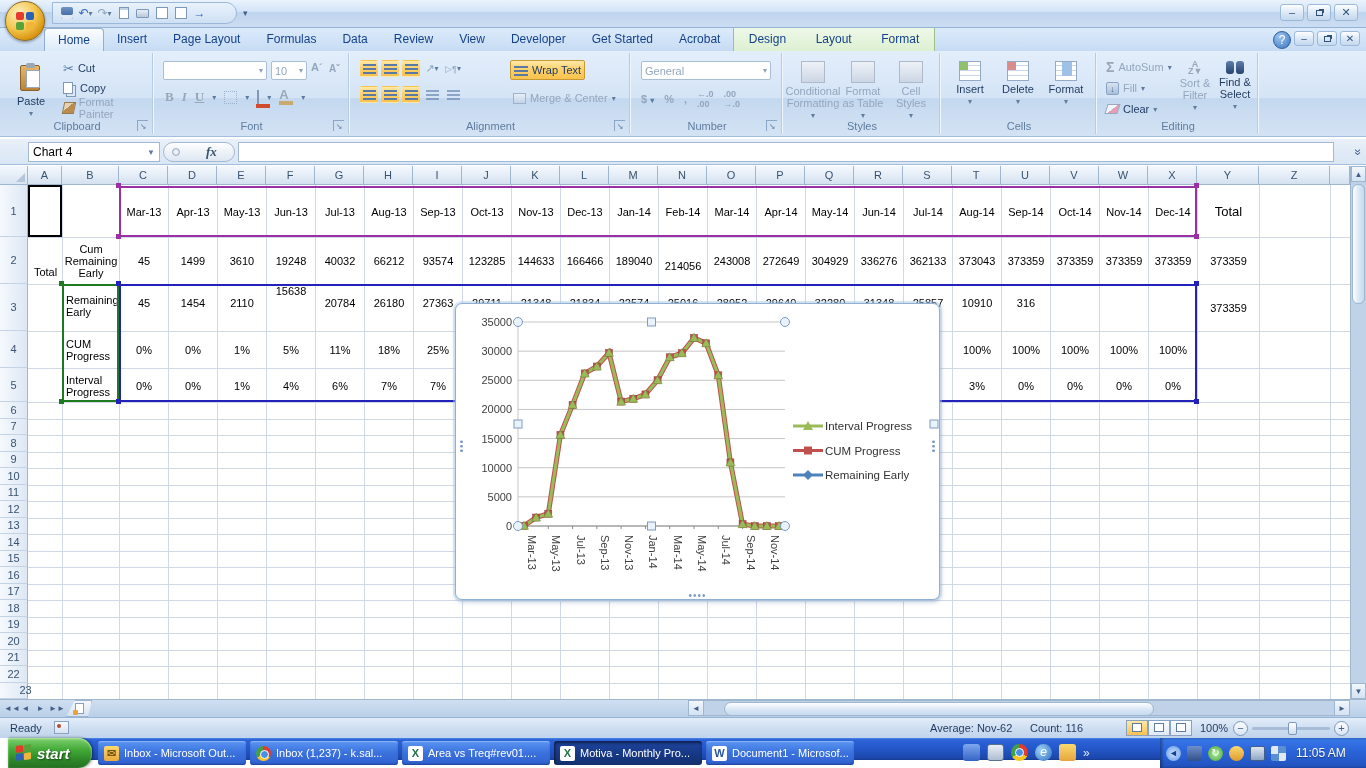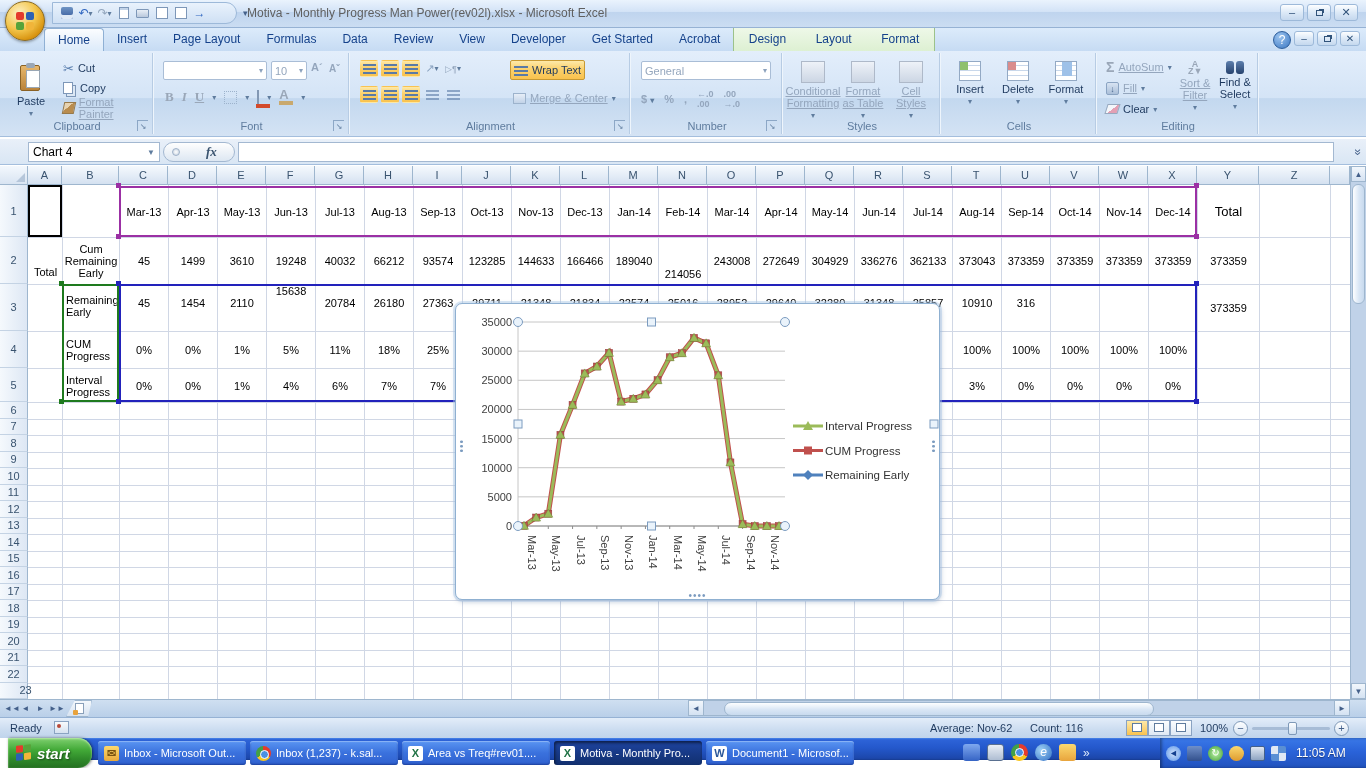--- a/index.html
+++ b/index.html
@@ -49,21 +49,21 @@
     color:#fff; font-size:12px; text-align:center; line-height:17px; border:1px solid #2c5d9b; }
   .wbtn.small { width:20px; height:15px; font-size:10px; line-height:13px; }
 
   
   #ribbon { position:absolute; left:0; top:51px; width:1366px; height:86px;
     background:linear-gradient(#e3eefb, #d4e4f6 55%, #c3d8ef 56%, #d4e3f4); border-bottom:1px solid #a4bedd; }
   .rgroup { position:absolute; top:2px; height:81px; border-right:1px solid #b7cce4; box-shadow:1px 0 0 #eef5fc; }
   .rgroup .glabel { position:absolute; bottom:2px; left:0; right:0; text-align:center; color:#5f7c9e; font-size:11px; }
   .launcher { position:absolute; bottom:3px; right:4px; width:11px; height:11px; border-left:1px solid #8ca7c6; border-top:1px solid #8ca7c6; color:#5f7c9e; font-size:8px; line-height:11px; text-align:center; }
   .rlabel { font-size:11px; color:#1e395e; }
-  .gray .rlabel, .rlabel.gray { color:#94a6bd;text-decoration:underline; }
+  .gray .rlabel, .rlabel.gray { color:#94a6bd; }
   .smallbtn { display:flex; align-items:center; gap:4px; height:20px; padding:0 3px; border-radius:3px; }
   .bigbtn { display:flex; flex-direction:column; align-items:center; justify-content:flex-start; gap:2px; width:46px; text-align:center; padding-top:4px; }
   .bigbtn .rlabel { line-height:12px; }
   .dd { font-size:8px; color:#5f7c9e; }
   .combo { background:#fff; border:1px solid #a9bdd6; border-radius:2px; height:19px; display:flex; align-items:center; justify-content:space-between; padding:0 3px; color:#94a6bd; }
   .combo .dd { color:#8ca2bd; }
   .tgl-on { background:linear-gradient(#fde9a9,#fbd16d 45%, #f9c24e); border:1px solid #c79933; border-radius:2px; }
   .alnico { width:13px; height:11px; }
   .fpbtn { width:18px; height:17px; border:1px solid transparent; display:flex; align-items:center; justify-content:center; }
 
@@ -195,21 +195,20 @@
         </span>
       <span class="qat-ic">
           <span class="i-tbl"></span>
         </span>
       <span class="qat-ic">
           <span class="i-tbl"></span>
         </span>
       <span class="qat-ic" style="color:#2f66c0;font-weight:bold;">→</span>
     </div>
     <span id="qat-more" style="position:absolute;left:243px;top:8px;color:#44608a;">▾</span>
-    <div id="title-text">Motiva - Monthly Progress  Man Power(rev02l).xlsx - Microsoft Excel</div>
     <div class="winbtns" id="winbtns-main">
       <div class="wbtn">–</div>
       <div class="wbtn"><span class="restore-glyph"></span></div>
       <div class="wbtn">✕</div>
     </div>
   </div>
   <div id="officeBtn">
     <div class="squares">
         <i class="sq1"></i>
         <i class="sq2"></i>
@@ -585,21 +584,21 @@
         <div class="cell" style="left: 169px; top: 72px; width: 48px; height: 46px;">1499</div>
         <div class="cell" style="left: 218px; top: 72px; width: 48px; height: 46px;">3610</div>
         <div class="cell" style="left: 267px; top: 72px; width: 48px; height: 46px;">19248</div>
         <div class="cell" style="left: 316px; top: 72px; width: 48px; height: 46px;">40032</div>
         <div class="cell" style="left: 365px; top: 72px; width: 48px; height: 46px;">66212</div>
         <div class="cell" style="left: 414px; top: 72px; width: 48px; height: 46px;">93574</div>
         <div class="cell" style="left: 463px; top: 72px; width: 48px; height: 46px;">123285</div>
         <div class="cell" style="left: 512px; top: 72px; width: 48px; height: 46px;">144633</div>
         <div class="cell" style="left: 561px; top: 72px; width: 48px; height: 46px;">166466</div>
         <div class="cell" style="left: 610px; top: 72px; width: 48px; height: 46px;">189040</div>
-        <div class="cell" style="left: 659px; top: 80px; width: 48px; height: 56px;">214056</div>
+        <div class="cell" style="left: 659px; top: 72px; width: 48px; height: 56px;">214056</div>
         <div class="cell" style="left: 708px; top: 72px; width: 48px; height: 46px;">243008</div>
         <div class="cell" style="left: 757px; top: 72px; width: 48px; height: 46px;">272649</div>
         <div class="cell" style="left: 806px; top: 72px; width: 48px; height: 46px;">304929</div>
         <div class="cell" style="left: 855px; top: 72px; width: 48px; height: 46px;">336276</div>
         <div class="cell" style="left: 904px; top: 72px; width: 48px; height: 46px;">362133</div>
         <div class="cell" style="left: 953px; top: 72px; width: 48px; height: 46px;">373043</div>
         <div class="cell" style="left: 1002px; top: 72px; width: 48px; height: 46px;">373359</div>
         <div class="cell" style="left: 1051px; top: 72px; width: 48px; height: 46px;">373359</div>
         <div class="cell" style="left: 1100px; top: 72px; width: 48px; height: 46px;">373359</div>
         <div class="cell" style="left: 1149px; top: 72px; width: 48px; height: 46px;">373359</div>

